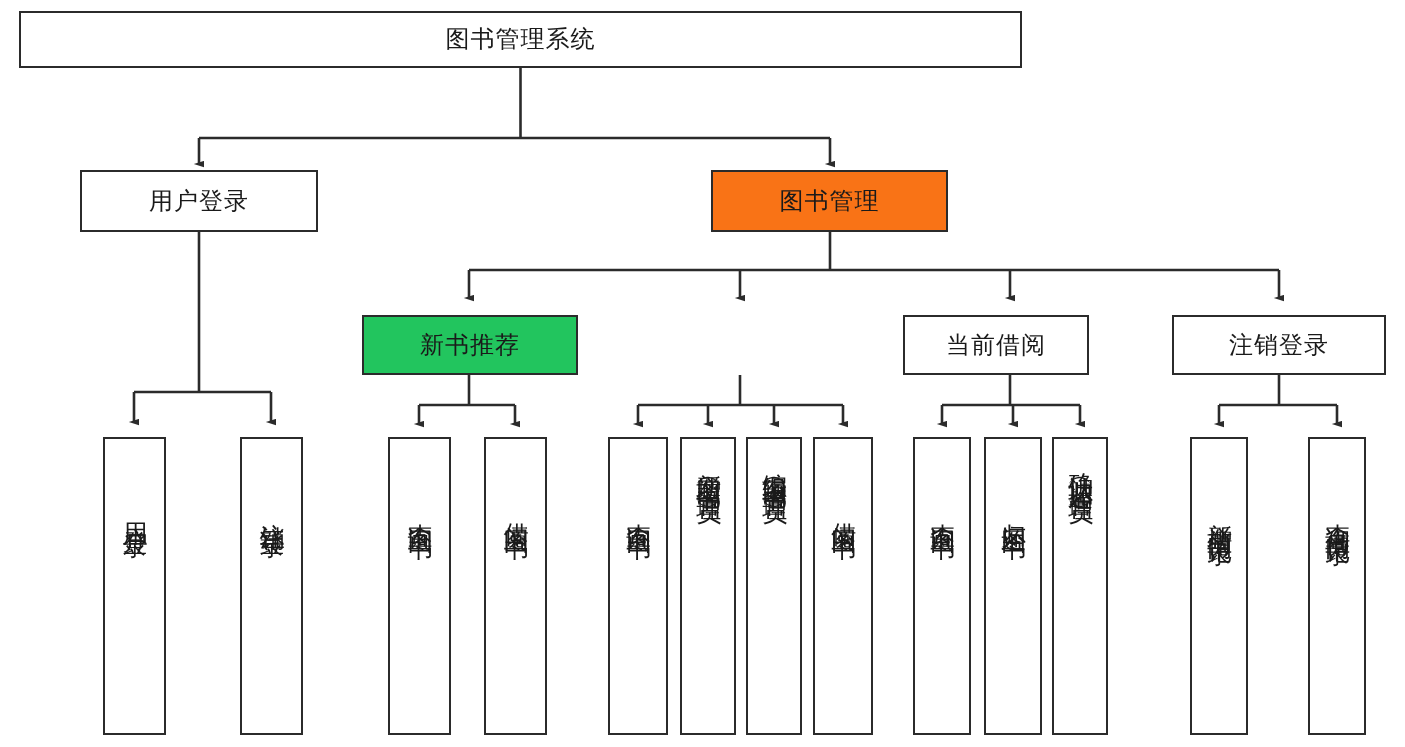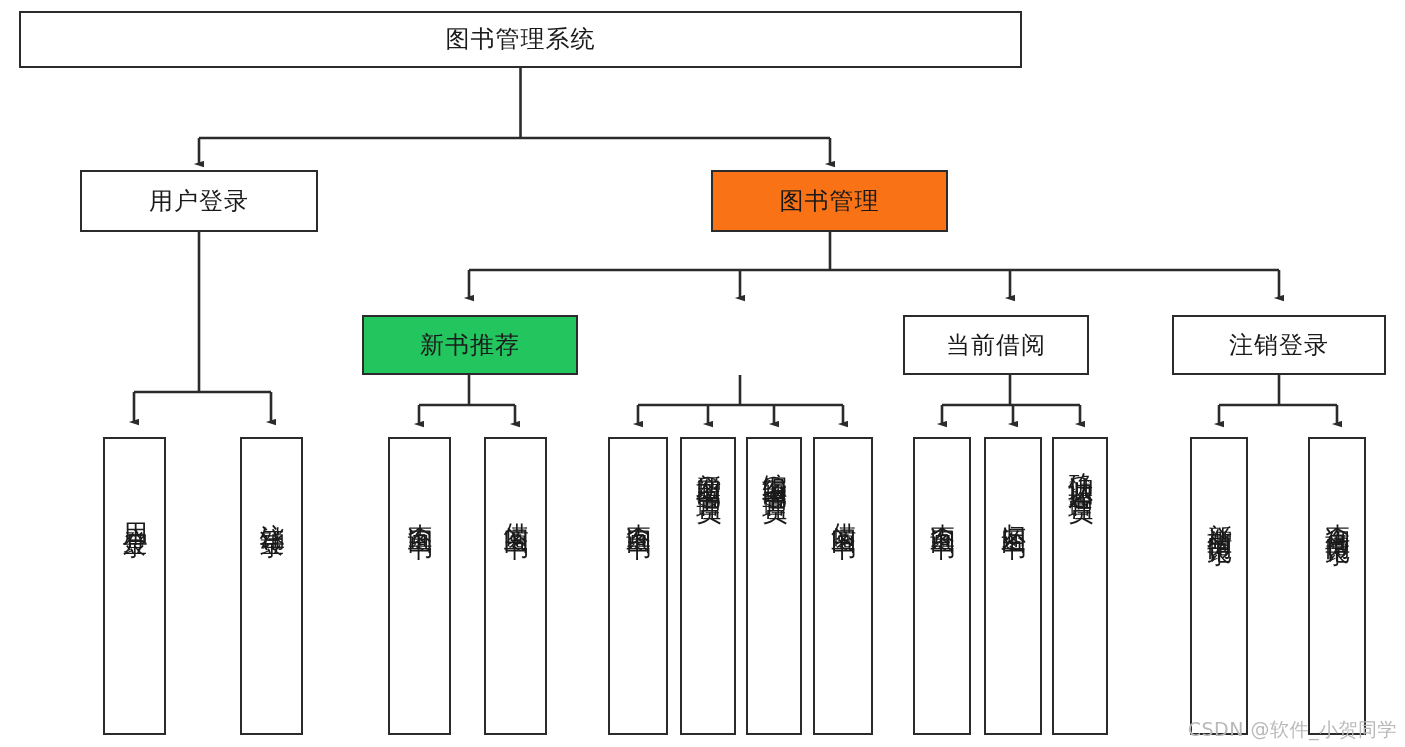--- a/index.html
+++ b/index.html
@@ -169,15 +169,14 @@
   <div class="node vertical" style="left: 1052px; top: 437px; width: 56px; height: 298px; border-color: rgb(43, 43, 43); background: rgb(255, 255, 255); color: rgb(26, 26, 26);">
     <span class="vtext">确认归还（管理员）</span>
   </div>
   <div class="node vertical mid" style="left: 1190px; top: 437px; width: 58px; height: 298px; border-color: rgb(43, 43, 43); background: rgb(255, 255, 255); color: rgb(26, 26, 26);">
     <span class="vtext">新增借阅记录</span>
   </div>
   <div class="node vertical mid" style="left: 1308px; top: 437px; width: 58px; height: 298px; border-color: rgb(43, 43, 43); background: rgb(255, 255, 255); color: rgb(26, 26, 26);">
     <span class="vtext">查询借阅记录</span>
   </div>
 
-  <div id="watermark" style="color: rgb(185, 185, 185);">CSDN @软件_小贺同学</div>
 
 </div>
 
 </body></html>

